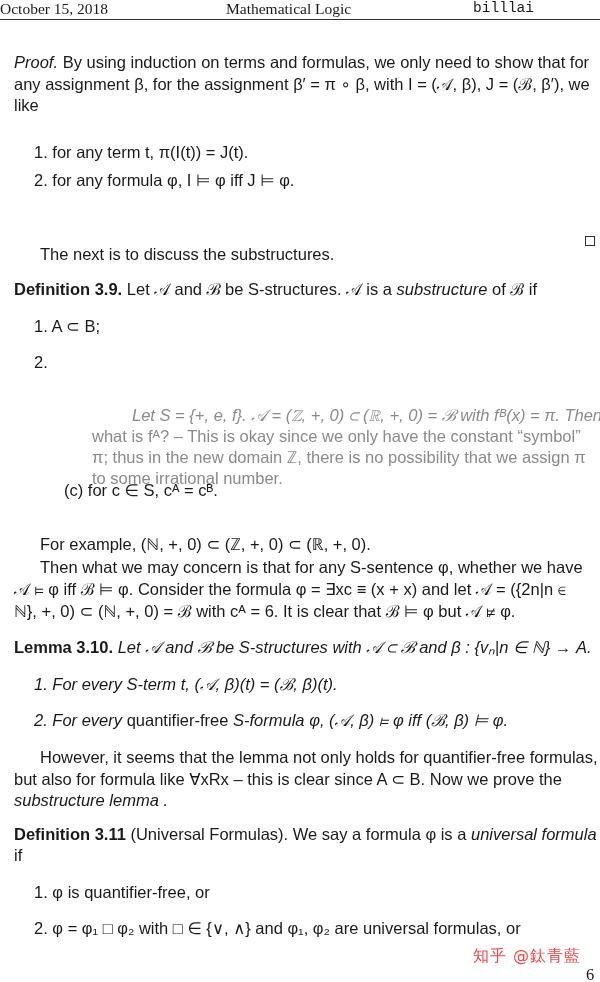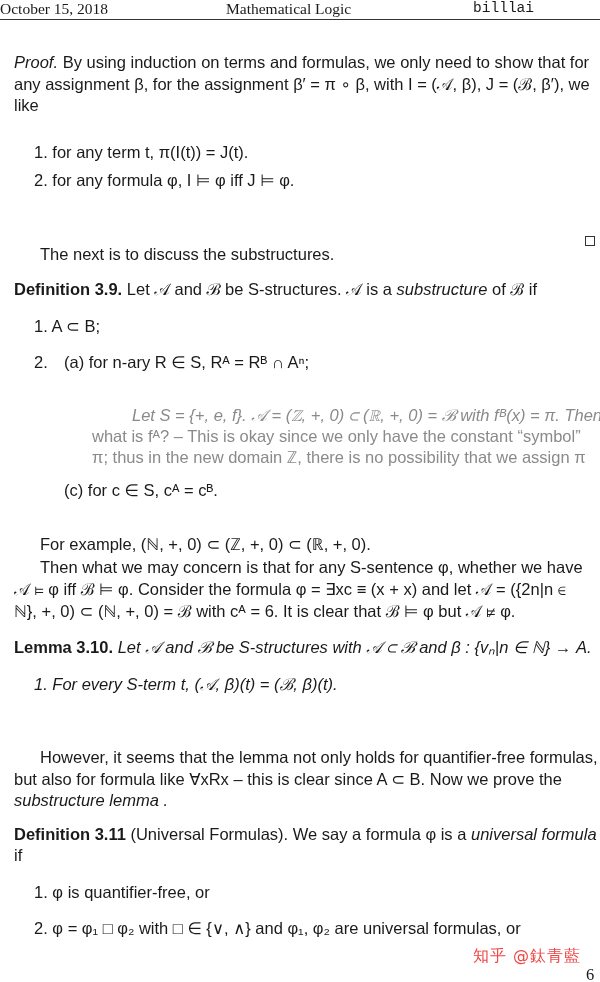--- a/index.html
+++ b/index.html
@@ -43,33 +43,34 @@
   <div class="t" style="left:0;top:95px;">like</div>
   <div class="t" style="left:20px;top:133px;margin-top:9px;">1.  for any term t, π(I(t)) = J(t).</div>
   <div class="t" style="left:20px;top:170px;">2.  for any formula φ, I ⊨ φ iff J ⊨ φ.</div>
   <div class="qed"></div>
 
   <div class="t" style="left:26px;top:244px;">The next is to discuss the substructures.</div>
 
   <div class="t" style="left:0;top:279px;"><span class="b">Definition 3.9.</span> <span>Let 𝒜 and ℬ be S-structures. 𝒜 is a</span> <span class="i">substructure</span> <span>of ℬ if</span></div>
   <div class="t" style="left:20px;top:316px;">1.  A ⊂ B;</div>
   <div class="t" style="left:20px;top:352px;">2.</div>
-  <div class="t" style="left:50px;top:352px;">(a)  for n-ary R ∈ S, Rᴬ = Rᴮ ∩ Aⁿ;</div>
   <div class="t gray i" style="left:78px;top:405px;margin-left:40px;">Let S = {+, e, f}.  𝒜 = (ℤ, +, 0) ⊂ (ℝ, +, 0) = ℬ  with fᴮ(x) = π.  Then</div>
   <div class="t gray" style="left:78px;top:426px;">what is fᴬ? – This is okay since we only have the constant “symbol”</div>
   <div class="t gray" style="left:78px;top:447px;">π; thus in the new domain ℤ, there is no possibility that we assign π</div>
+  <div class="t gray" style="left:78px;top:468px;">to some irrational number.</div>
   <div class="t" style="left:50px;top:480px;">(c)  for c ∈ S, cᴬ = cᴮ.</div>
 
   <div class="t" style="left:26px;top:534px;">For example, (ℕ, +, 0) ⊂ (ℤ, +, 0) ⊂ (ℝ, +, 0).</div>
   <div class="t" style="left:26px;top:557px;">Then what we may concern is that for any S-sentence φ, whether we have</div>
   <div class="t" style="left:0;top:579px;">𝒜 ⊨ φ iff ℬ ⊨ φ.  Consider the formula φ = ∃xc ≡ (x + x) and let 𝒜 = ({2n|n ∈</div>
   <div class="t" style="left:0;top:601px;">ℕ}, +, 0) ⊂ (ℕ, +, 0) = ℬ with cᴬ = 6. It is clear that ℬ ⊨ φ but 𝒜 ⊭ φ.</div>
 
   <div class="t" style="left:0;top:637px;"><span class="b">Lemma 3.10.</span> <span class="i">Let 𝒜 and ℬ be S-structures with 𝒜 ⊂ ℬ and β : {vₙ|n ∈ ℕ} → A.</span></div>
   <div class="t i" style="left:20px;top:674px;">1.  For every S-term t, (𝒜, β)(t) = (ℬ, β)(t).</div>
+  <div class="t" style="left:20px;top:710px;"><span class="i">2.  For every</span> <span>quantifier-free</span> <span class="i">S-formula φ, (𝒜, β) ⊨ φ iff (ℬ, β) ⊨ φ.</span></div>
 
   <div class="t" style="left:26px;top:747px;text-align:right;">However, it seems that the lemma not only holds for quantifier-free formulas,</div>
   <div class="t" style="left:0;top:769px;">but also for formula like ∀xRx – this is clear since A ⊂ B.  Now we prove the</div>
   <div class="t i" style="left:0;top:790px;">substructure lemma .</div>
 
   <div class="t" style="left:0;top:824px;"><span class="b">Definition 3.11</span> <span>(Universal Formulas).</span> <span>We say a formula φ is a</span> <span class="i">universal formula</span></div>
   <div class="t" style="left:0;top:845px;">if</div>
   <div class="t" style="left:20px;top:882px;">1.  φ is quantifier-free, or</div>
   <div class="t" style="left:20px;top:918px;">2.  φ = φ₁ □ φ₂ with □ ∈ {∨, ∧} and φ₁, φ₂ are universal formulas, or</div>
 

